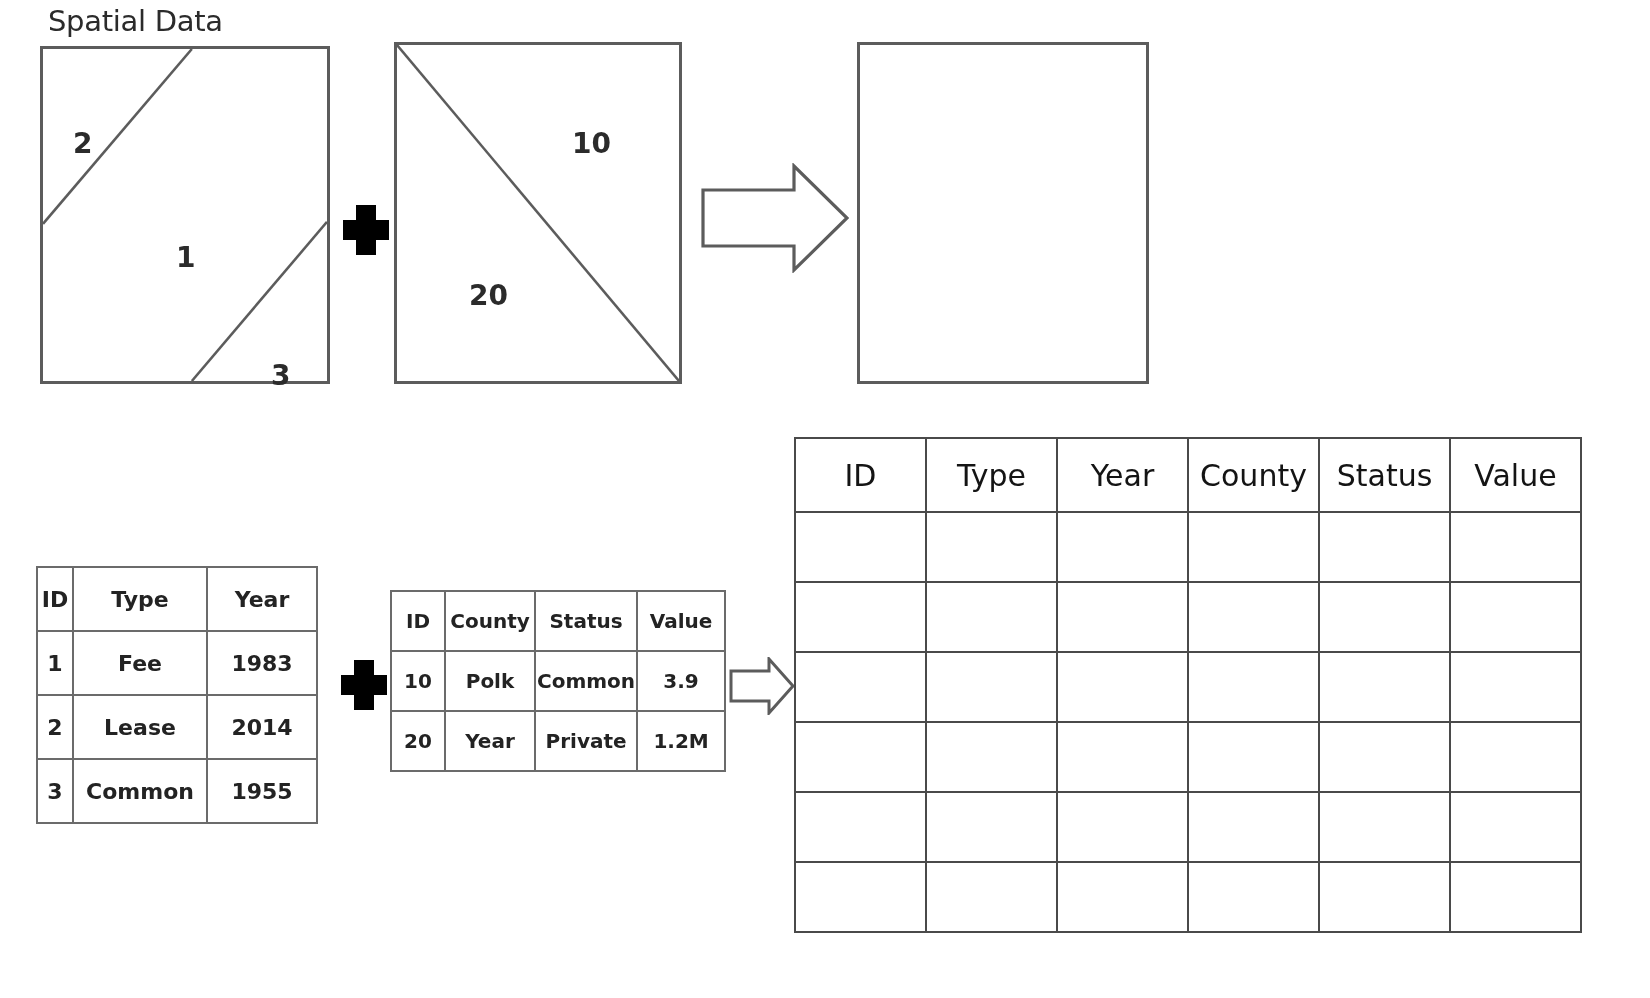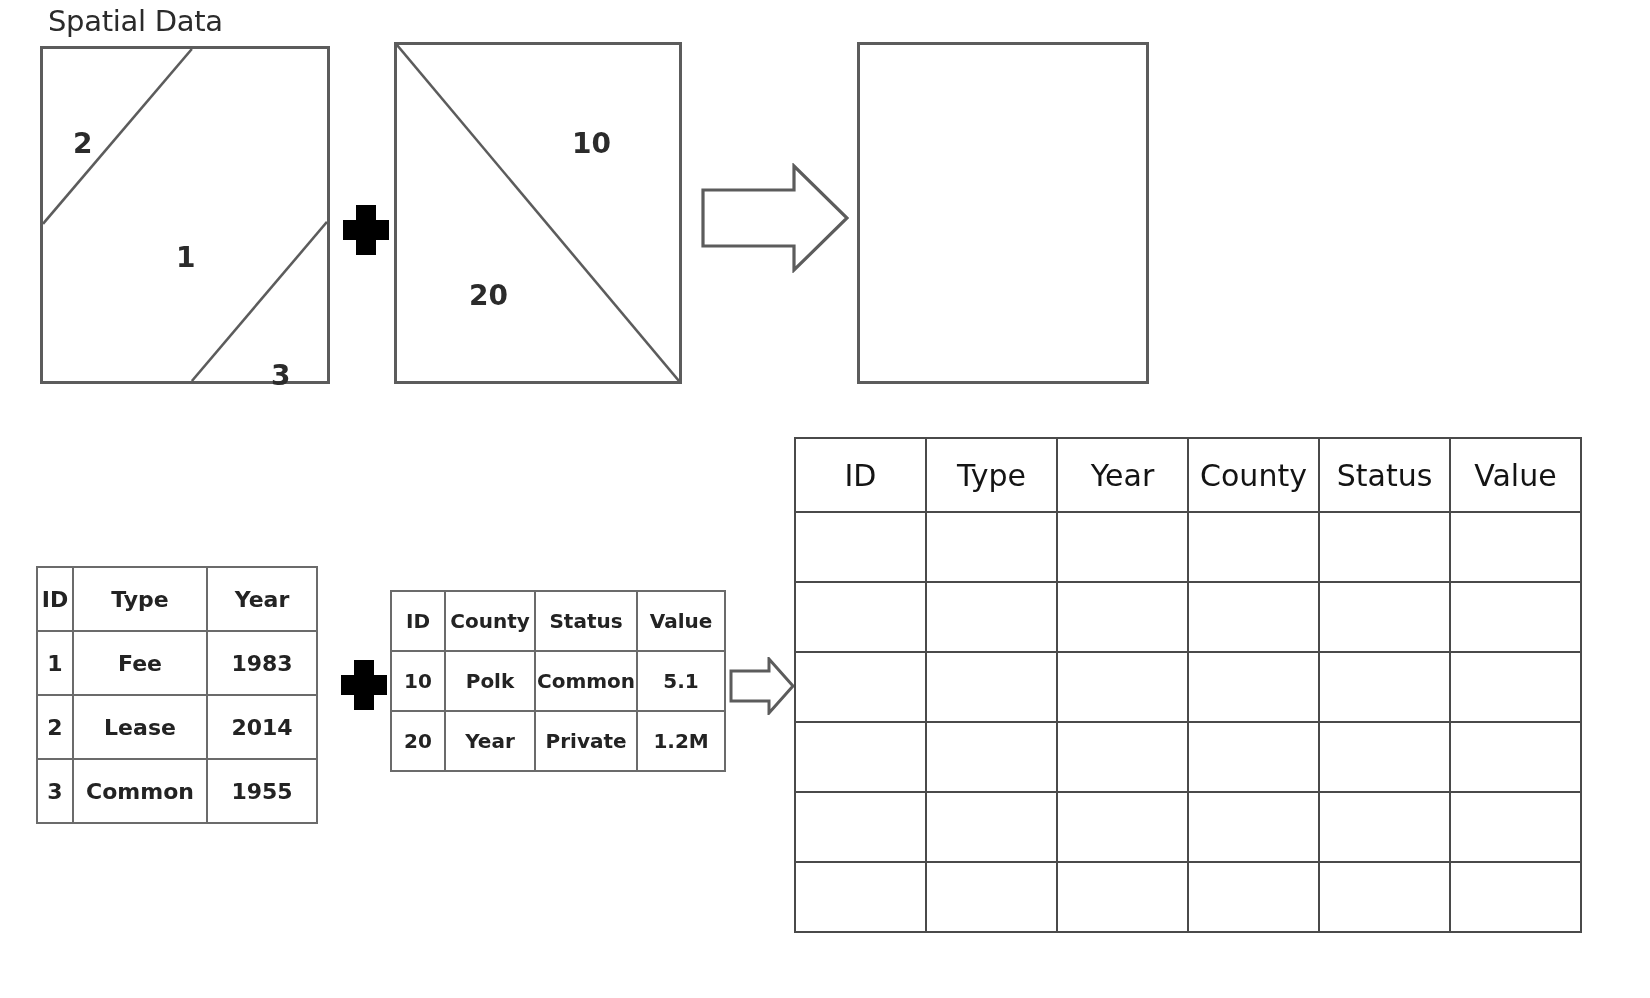--- a/index.html
+++ b/index.html
@@ -187,21 +187,21 @@
         <tr>
       <td class="c-id">ID</td>
       <td class="c-county">County</td>
       <td class="c-status">Status</td>
       <td class="c-value">Value</td>
     </tr>
     <tr>
       <td class="c-id">10</td>
       <td class="c-county">Polk</td>
       <td class="c-status">Common</td>
-      <td class="c-value">5.1</td>
+      <td class="c-value">3.9</td>
     </tr>
     <tr>
       <td class="c-id">20</td>
       <td class="c-county">Year</td>
       <td class="c-status">Private</td>
       <td class="c-value">1.2M</td>
     </tr>
   </tbody>
     </table>
 

